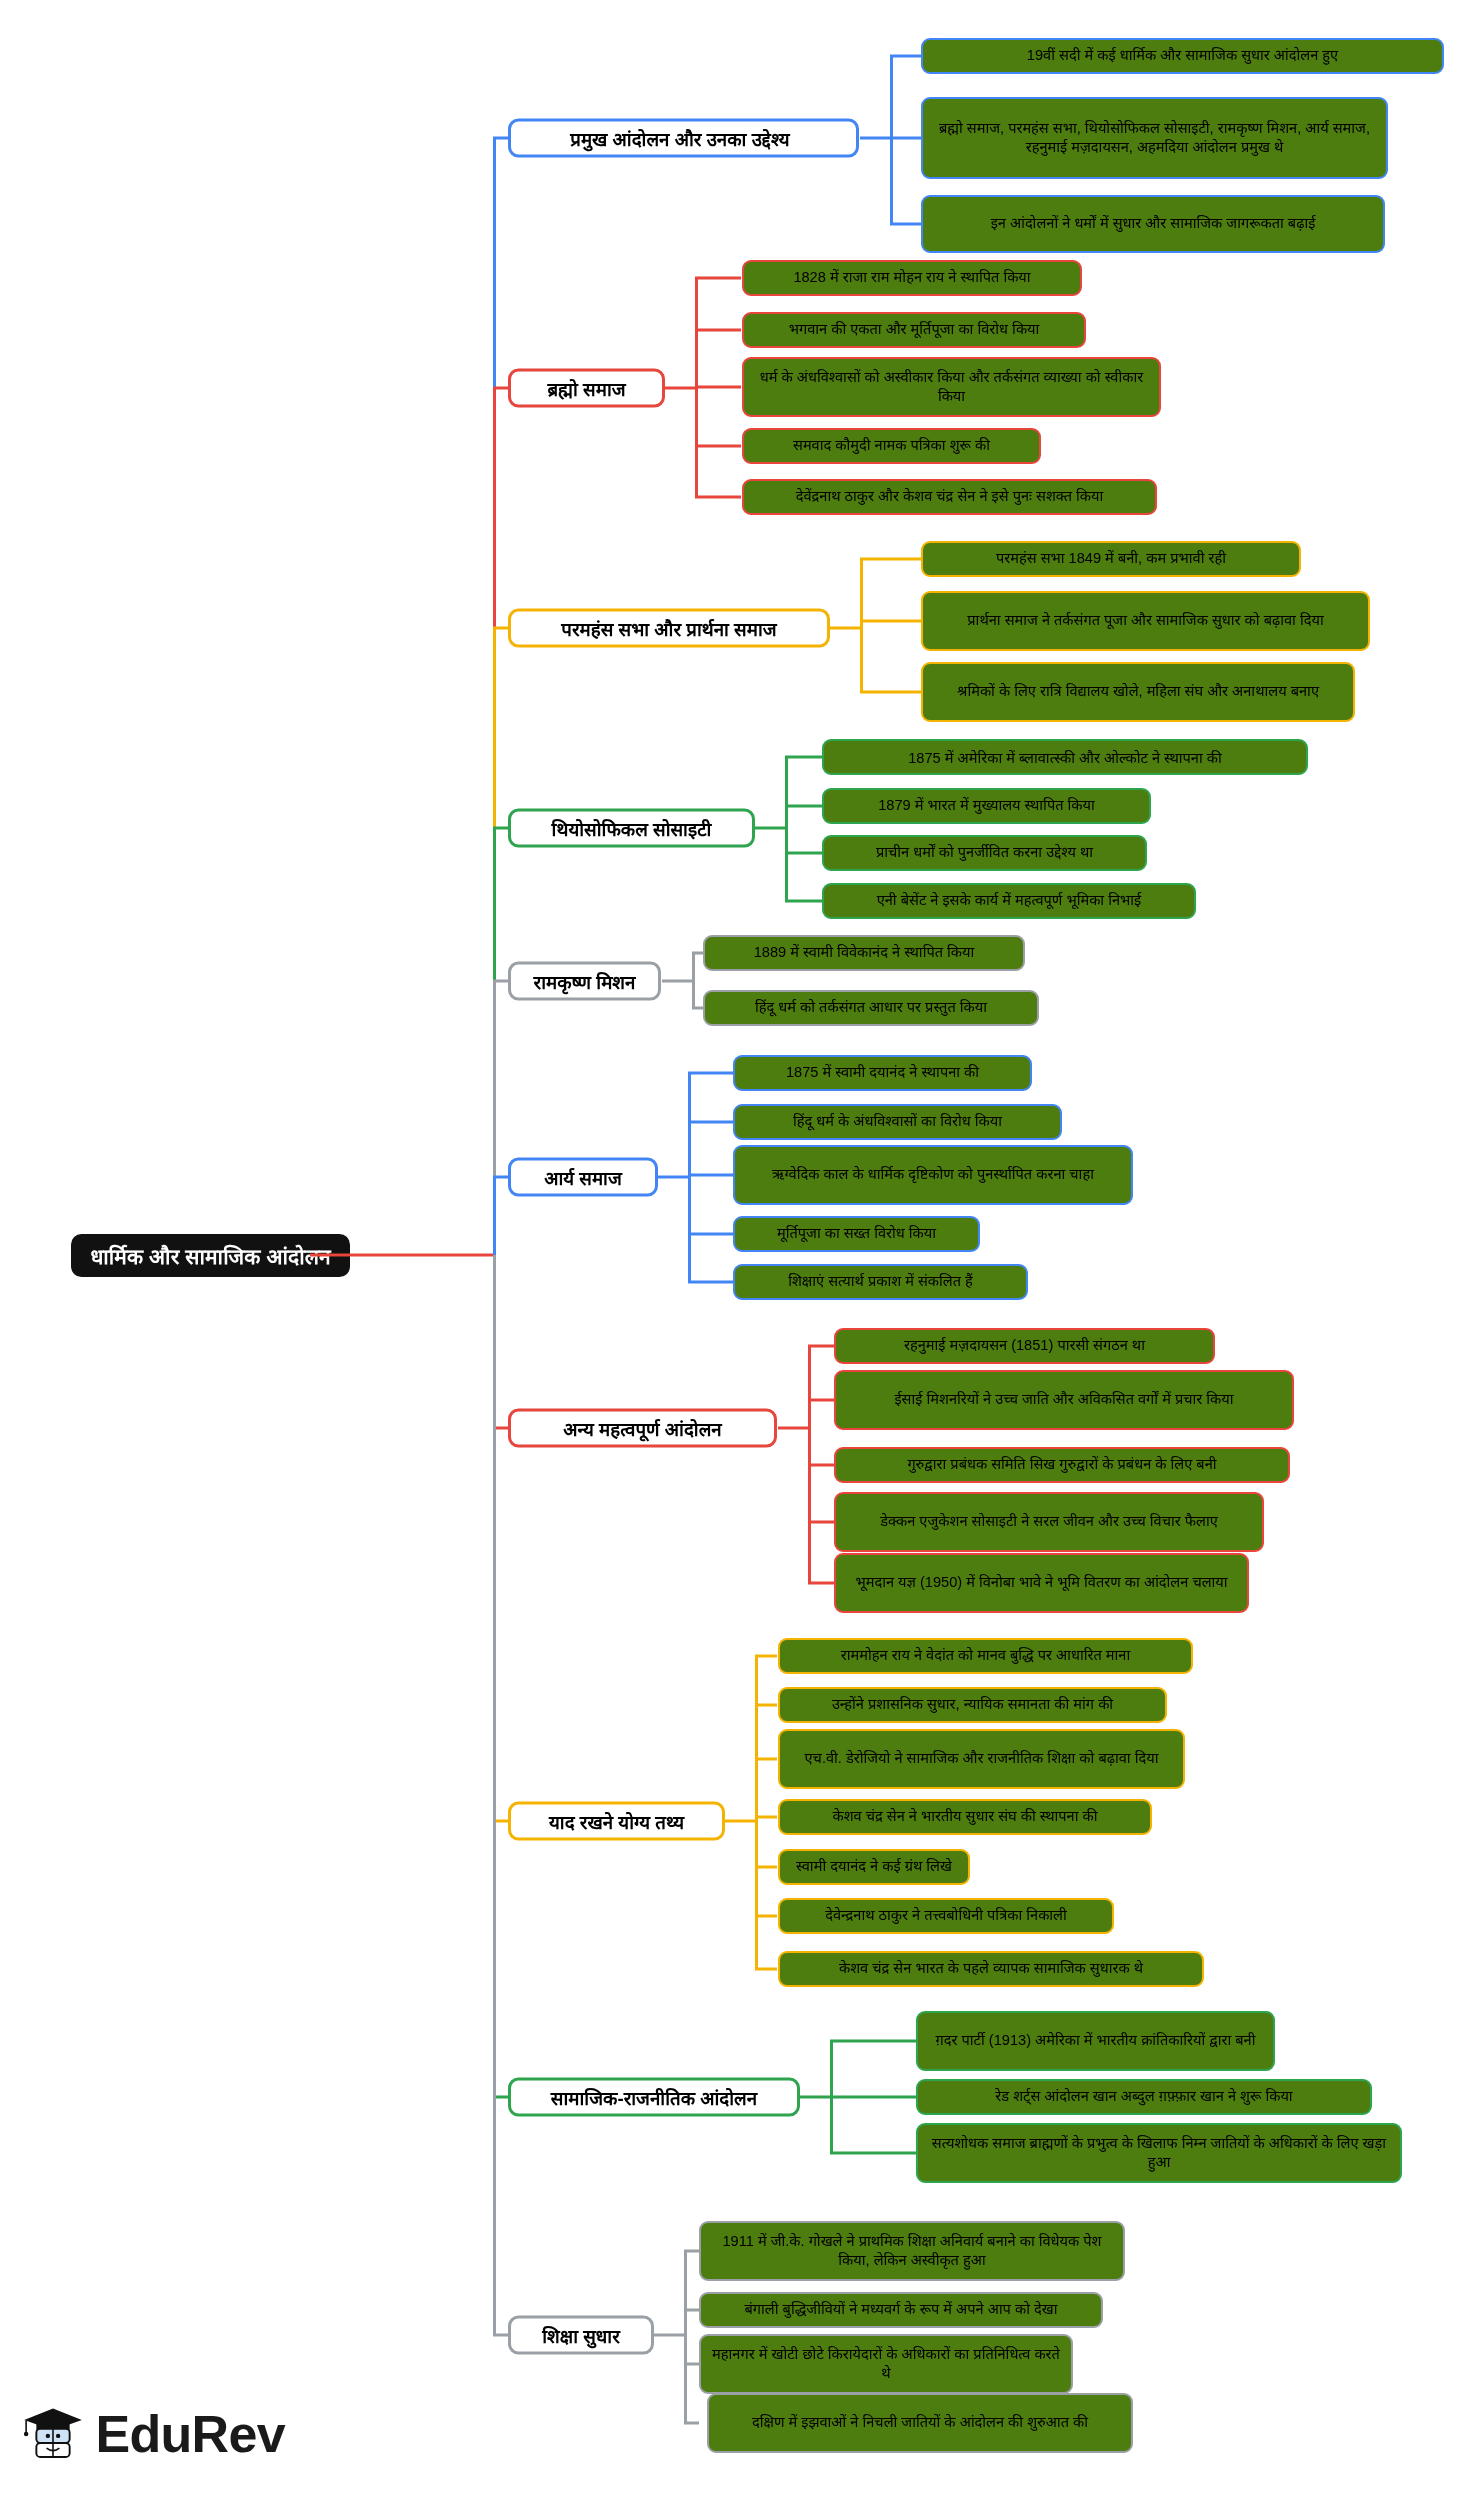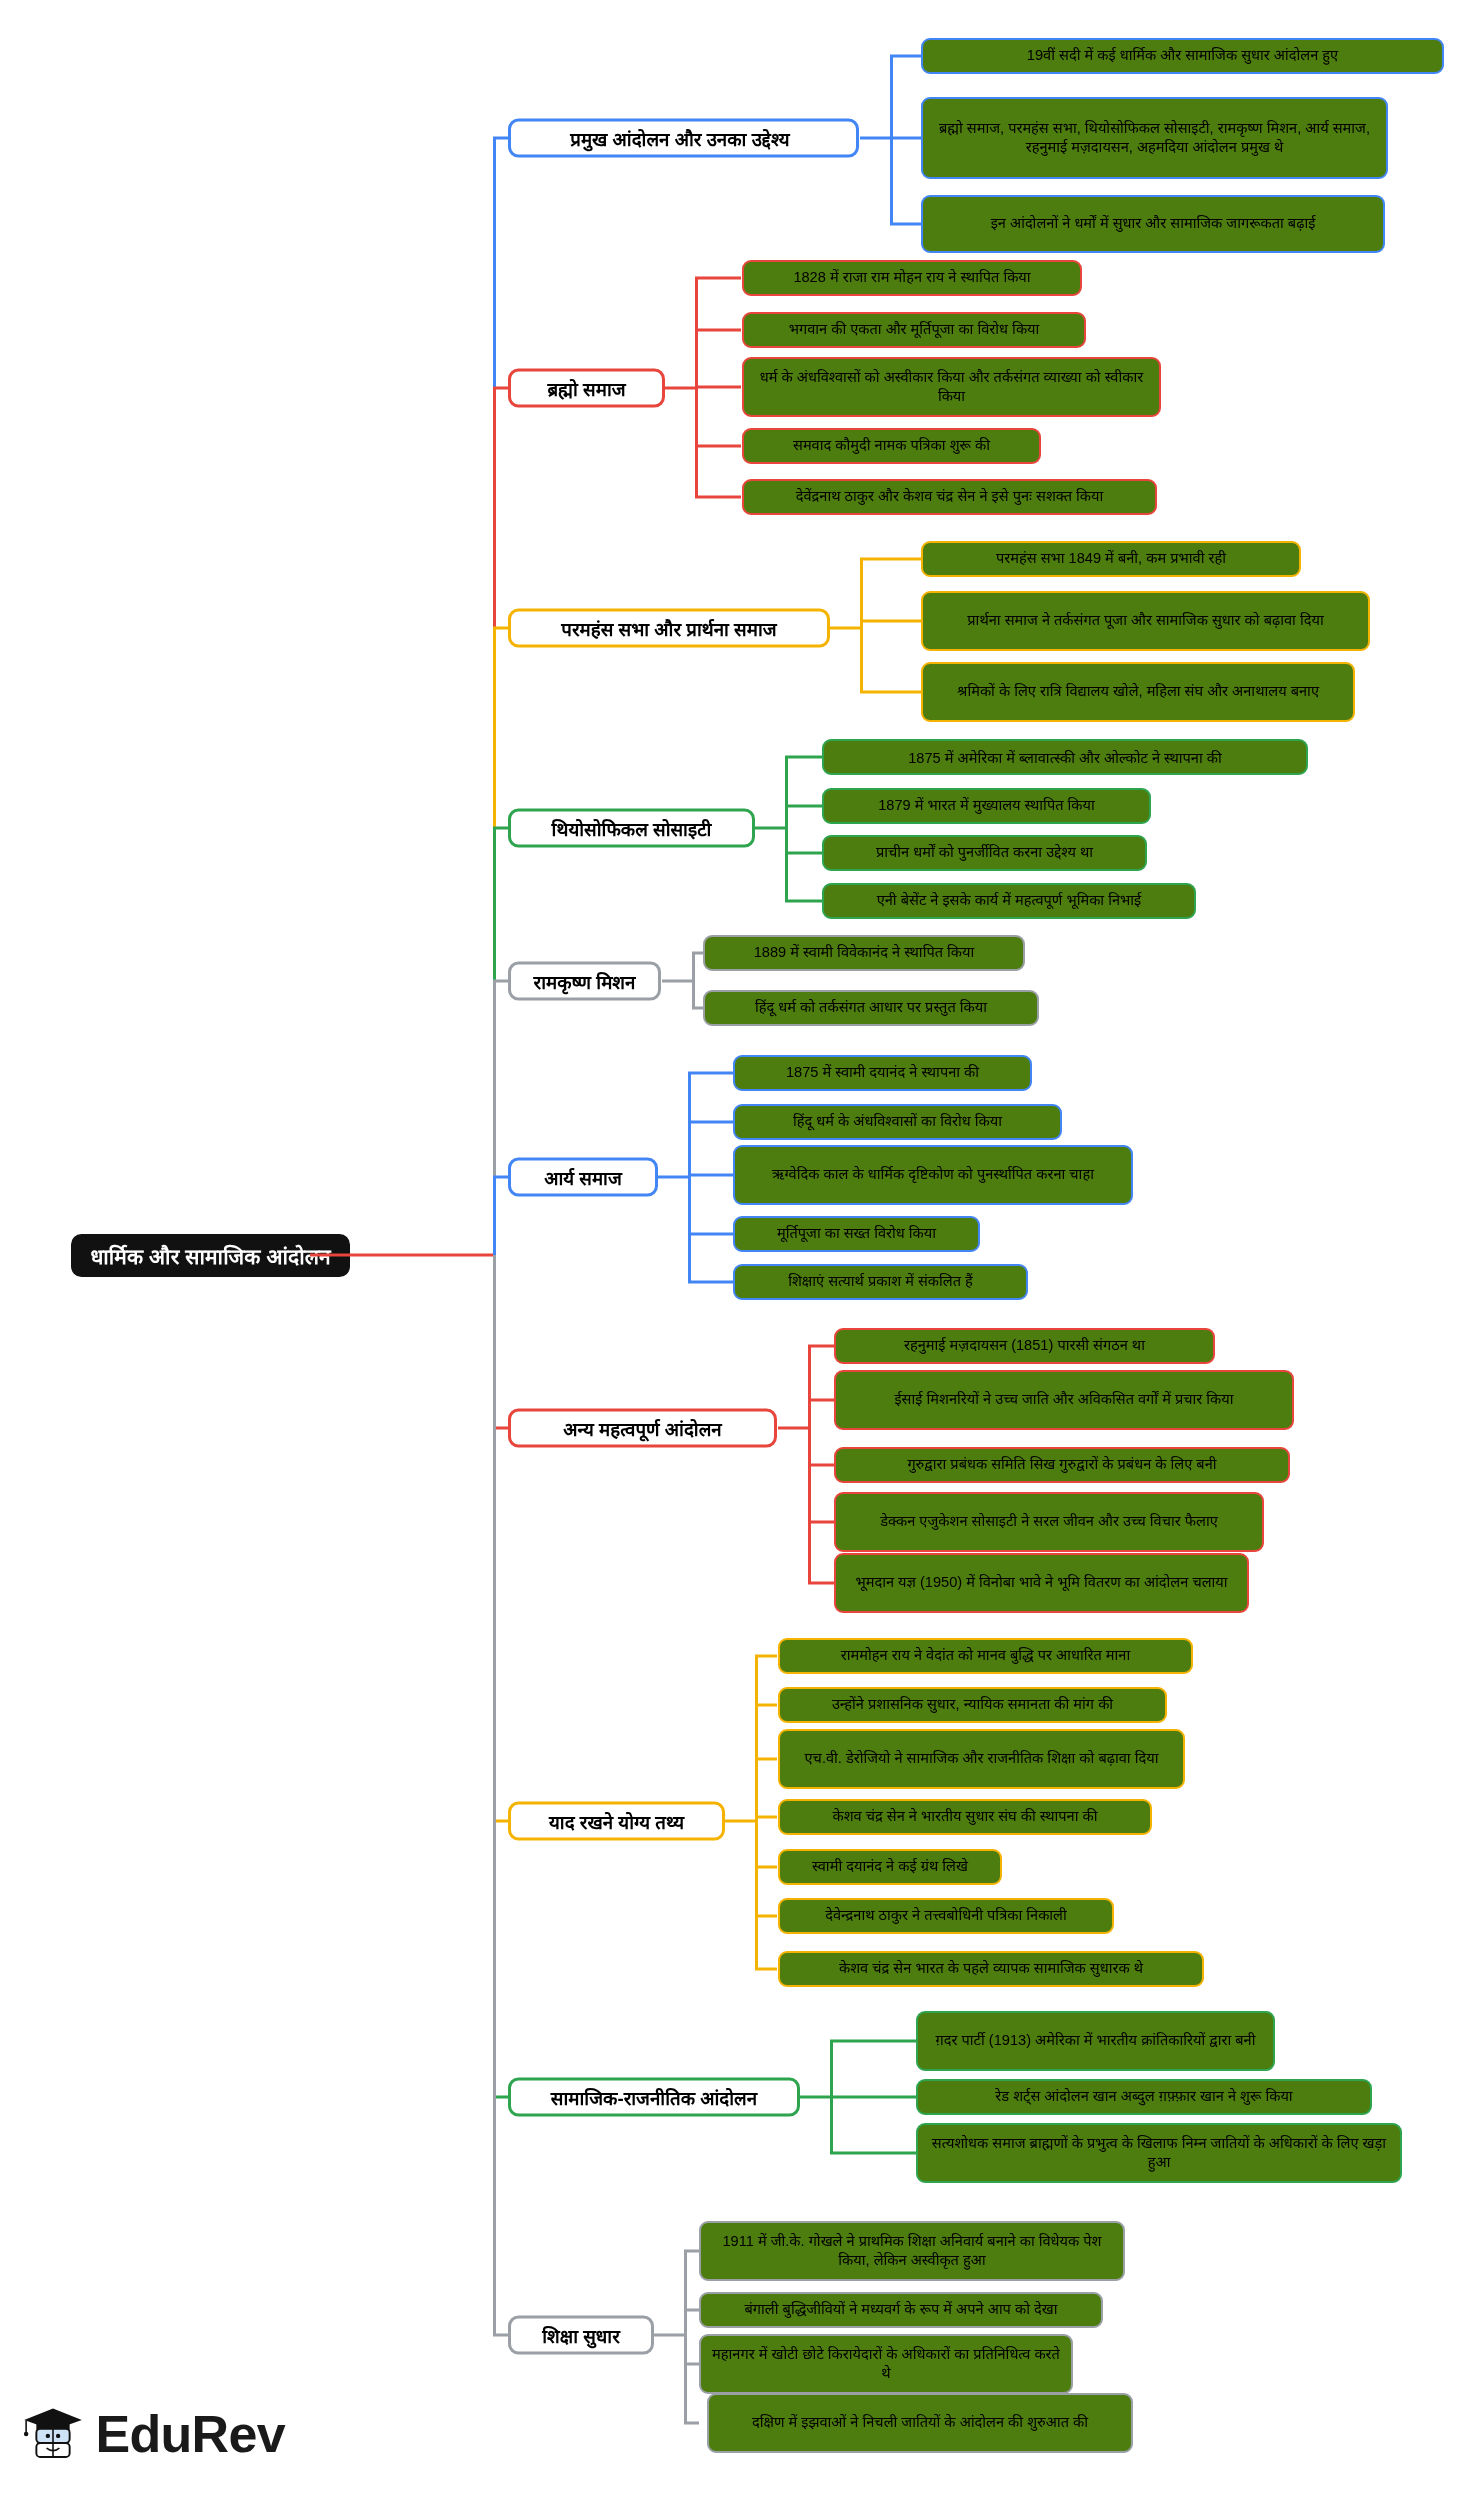--- a/index.html
+++ b/index.html
@@ -310,21 +310,21 @@
       </div>
       <div class="leaf-node" style="left: 778px; top: 1705px; width: 389px; min-height: 36px; border-color: rgb(245, 179, 1);">
         <span>उन्होंने प्रशासनिक सुधार, न्यायिक समानता की मांग की</span>
       </div>
       <div class="leaf-node" style="left: 778px; top: 1759px; width: 407px; min-height: 60px; border-color: rgb(245, 179, 1);">
         <span>एच.वी. डेरोजियो ने सामाजिक और राजनीतिक शिक्षा को बढ़ावा दिया</span>
       </div>
       <div class="leaf-node" style="left: 778px; top: 1817px; width: 374px; min-height: 36px; border-color: rgb(245, 179, 1);">
         <span>केशव चंद्र सेन ने भारतीय सुधार संघ की स्थापना की</span>
       </div>
-      <div class="leaf-node" style="left: 778px; top: 1867px; width: 224px; min-height: 36px; border-color: rgb(245, 179, 1);">
+      <div class="leaf-node" style="left: 778px; top: 1867px; width: 192px; min-height: 36px; border-color: rgb(245, 179, 1);">
         <span>स्वामी दयानंद ने कई ग्रंथ लिखे</span>
       </div>
       <div class="leaf-node" style="left: 778px; top: 1916px; width: 336px; min-height: 36px; border-color: rgb(245, 179, 1);">
         <span>देवेन्द्रनाथ ठाकुर ने तत्त्वबोधिनी पत्रिका निकाली</span>
       </div>
       <div class="leaf-node" style="left: 778px; top: 1969px; width: 426px; min-height: 36px; border-color: rgb(245, 179, 1);">
         <span>केशव चंद्र सेन भारत के पहले व्यापक सामाजिक सुधारक थे</span>
       </div>
       <div class="branch-node" style="left: 508px; top: 2097px; width: 292px; border-color: rgb(46, 164, 79);">
         <span>सामाजिक-राजनीतिक आंदोलन</span>

